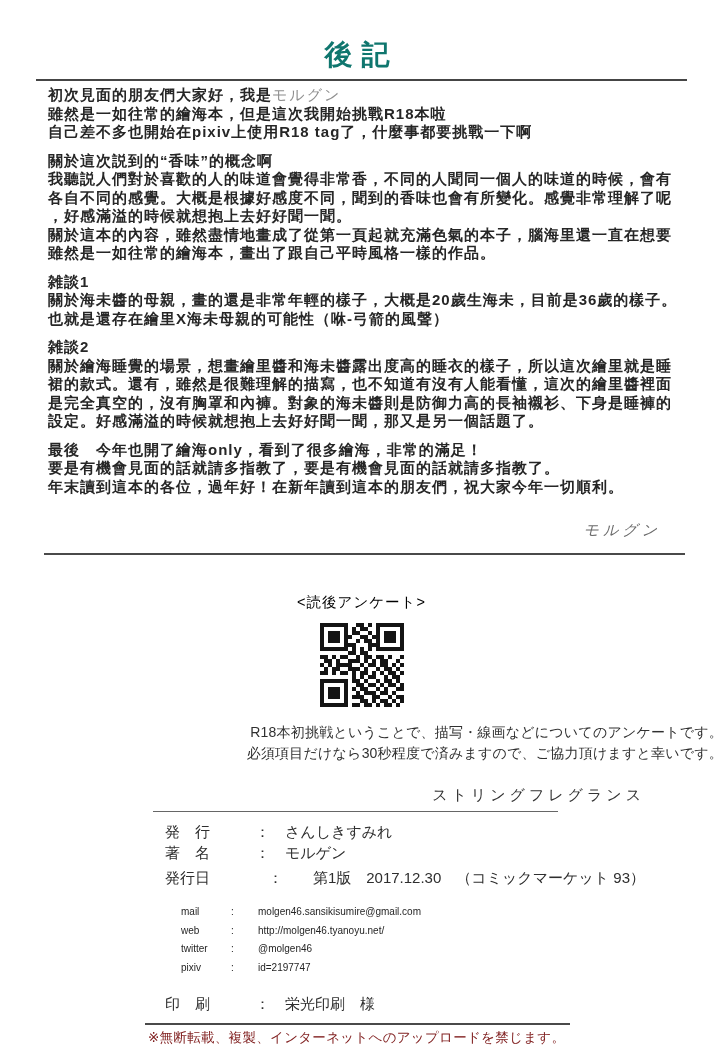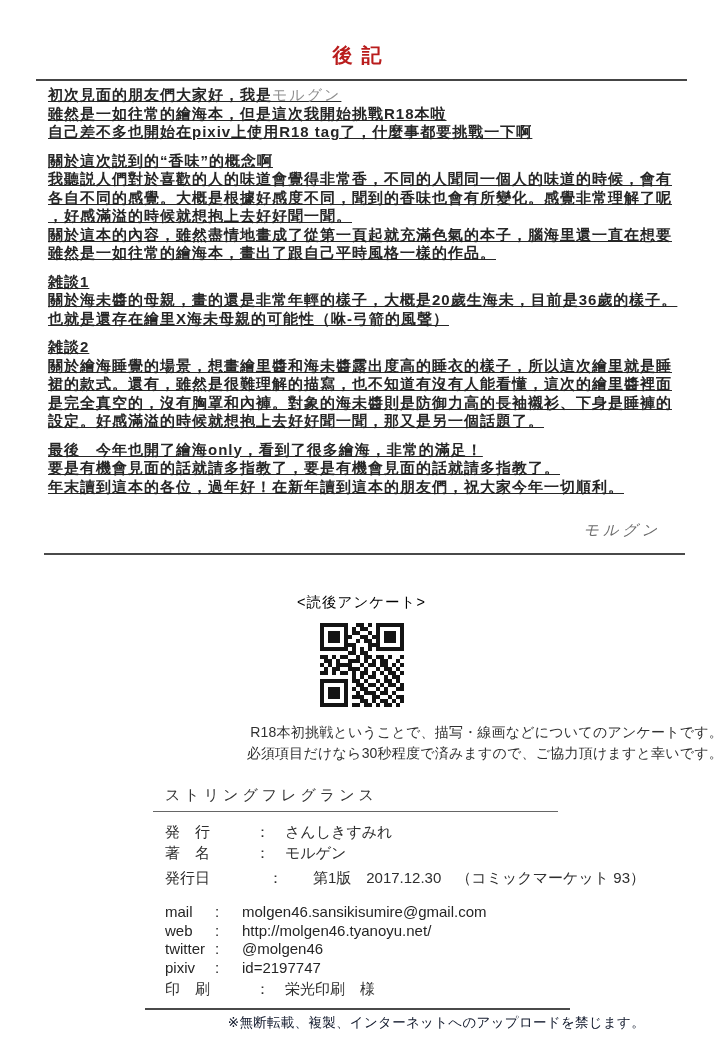--- a/index.html
+++ b/index.html
@@ -9,44 +9,44 @@
     font-family: "Liberation Sans", "DejaVu Sans", sans-serif;
     color: #242424;
     position: relative;
     overflow: hidden;
   }
   .page { position: absolute; inset: 0; }
 
   
   .title {
     text-align: center;
-    font-size: 20px;
+    font-size: 28px;
     font-weight: bold;
     letter-spacing: 9px;
     padding-top: 38px;
     line-height: 34px;
-    color: #b91c1c;
+    color: #0f766e;
   }
   .rule-main {
     margin: 7px 36px 0 36px;
     border-top: 2px solid #454545;
     height: 0;
   }
 
   
   .afterword {
     margin: 5px 34px 0 48px;
     font-size: 15px;
     line-height: 18.5px;
     letter-spacing: 1px;
     font-weight: 600;
     color: #262626;
   }
   .para { margin: 0 0 10px 0; }
-  .line { white-space: nowrap; text-decoration: underline; }
+  .line { white-space: nowrap; }
   .name-inline {
     color: #8f8f8f;
     font-weight: 400;
     letter-spacing: 2px;
   }
   .signature {
     text-align: right;
     margin: 24px 62px 0 0;
     font-size: 15px;
     line-height: 19px;
@@ -86,48 +86,47 @@
   }
 
   
   .colophon {
     position: absolute;
     left: 165px; top: 786px;
     width: 480px;
     font-size: 15px;
     color: #2e2e2e;
   }
-  .book-title { letter-spacing: 4px; color: #333; }
+  .book-title { letter-spacing: 4px; color: #333; text-align: right; }
   .title-rule {
     width: 405px;
     margin: 6px 0 9px -12px;
     border-top: 1.5px solid #666;
     height: 0;
   }
   .c-row { display: flex; line-height: 21px; white-space: nowrap; }
   .lblA { width: 90px; }
   .colA  { width: 30px; }
   .c-date { margin-top: 4px; gap: 16px; }
   .contacts { margin-top: 15px; }
-  .c-row.latin { line-height: 18.5px; font-size: 15px; color: #252525; }
+  .c-row.latin { line-height: 18.5px; font-size: 10px; color: #252525; margin-left: 16px; }
   .lblB { width: 50px; }
   .colB  { width: 27px; }
-  .c-printer { margin-top: 1px; }
+  .c-printer { margin-top: 16px; }
   .rule-bottom {
     width: 425px;
     margin: 9px 0 0 -20px;
     border-top: 2px solid #4a4a4a;
     height: 0;
   }
   .notice {
     margin: 4px 0 0 -17px;
     font-size: 13.5px;
-    color: #0f172a;
+    color: #7f1d1d;
     letter-spacing: 0.3px;
-    text-align: right;
   }
 </style>
 </head>
 <body>
 
 <div class="page">
 
   <div class="title">後記</div>
   <div class="rule-main"></div>
 

